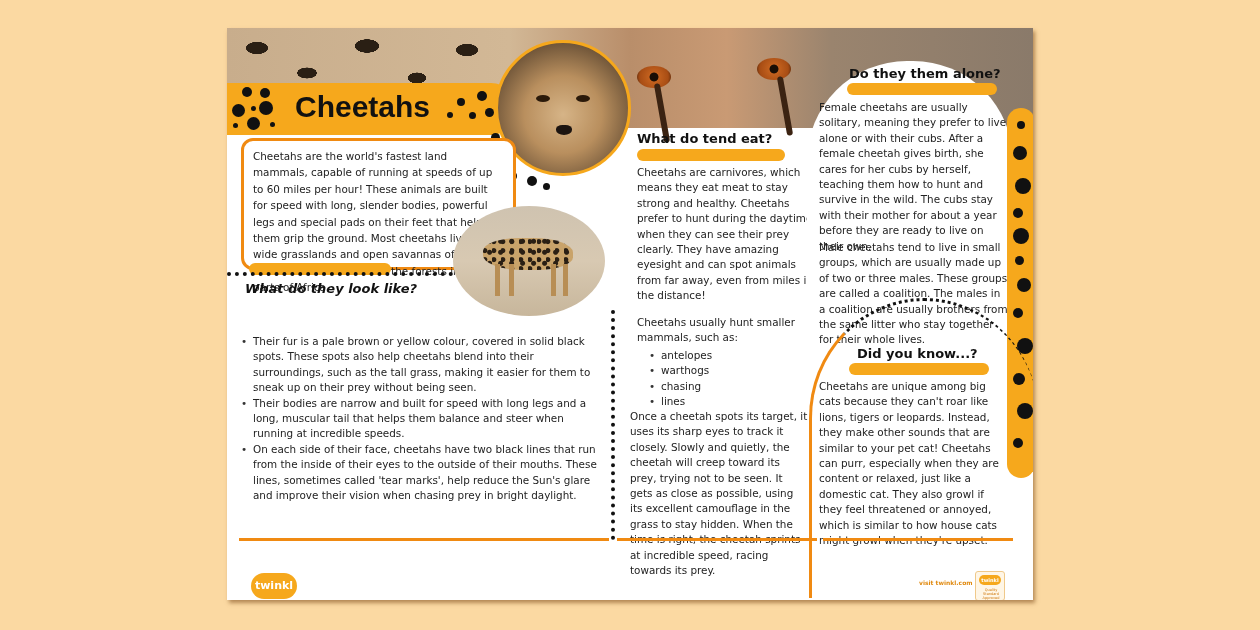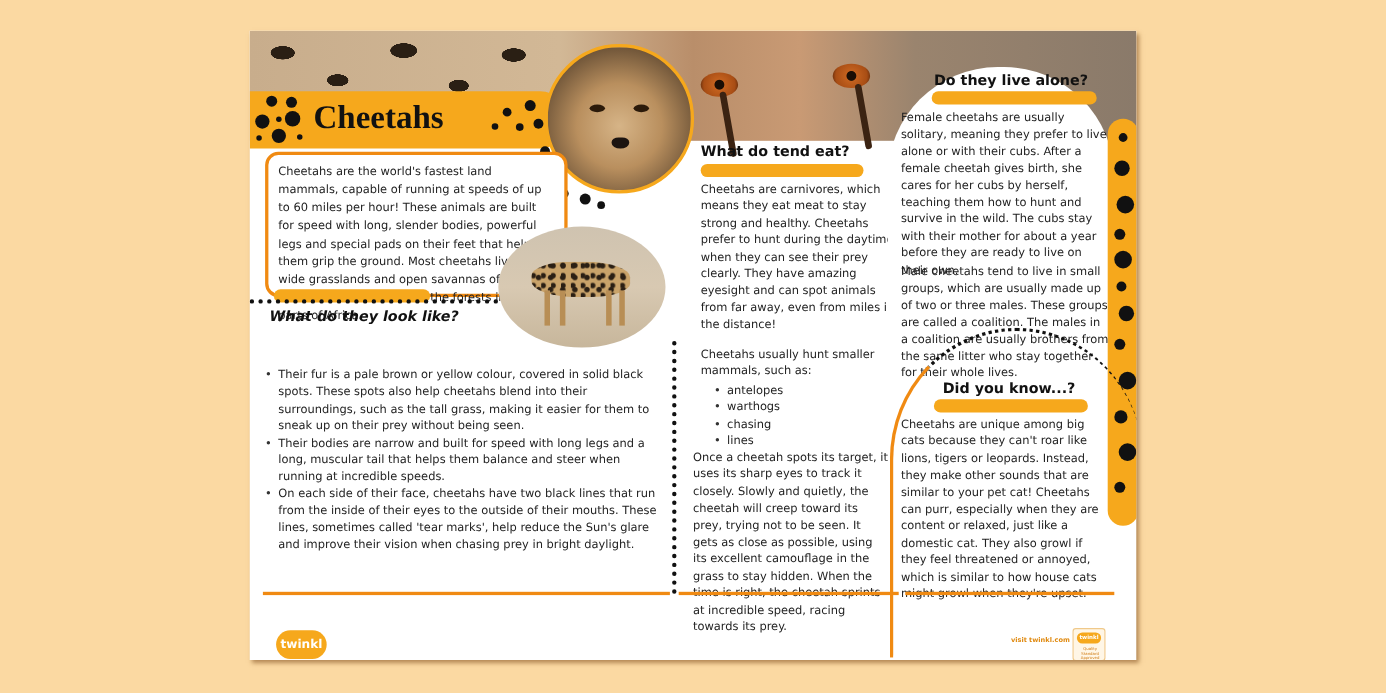--- a/index.html
+++ b/index.html
@@ -25,21 +25,21 @@
       linear-gradient(90deg, #c8ad8c 0%, #d2b896 35%, #b98e6a 50%, #c99a74 62%, #9a846e 75%, #8a7a6a 100%);
   }
   .eye { position: absolute; width: 34px; height: 22px; border-radius: 50%; background: radial-gradient(circle at 50% 50%, #1a0e05 20%, #c3611e 24%, #a84d14 70%, #3a1a08 100%); }
   .tear { position: absolute; width: 6px; height: 60px; background: #3b2312; transform: rotate(-10deg); border-radius: 3px; }
 
   .title-banner {
     position: absolute; left: 0; top: 55px; width: 290px; height: 52px;
     background: #f6a81c; border-radius: 0 28px 28px 0;
   }
   .title {
-    position: absolute; left: 58px; top: 62px; font-size: 30px; font-weight: bold; color: #111; font-family: Liberation Serif, serif;
+    position: absolute; left: 68px; top: 62px; font-size: 30px; font-weight: bold; color: #111; font-family: Liberation Sans, sans-serif;
   }
   .dot { position: absolute; border-radius: 50%; background: #111; }
 
   .intro-box {
     position: absolute; left: 14px; top: 110px; width: 275px; height: 132px;
     border: 3px solid #f08a12; border-radius: 12px; background: #fff;
     padding: 7px 9px; font-size: 10.4px; line-height: 16.4px; color: #222;
   }
   .strip {
     position: absolute; height: 12px; background: #f6a81c; border-radius: 6px;
@@ -173,21 +173,21 @@
   <div class="dot" style="left:786px; top:180px; width:10px; height:10px;"></div>
   <div class="dot" style="left:786px; top:200px; width:16px; height:16px;"></div>
   <div class="dot" style="left:788px; top:228px; width:9px; height:9px;"></div>
   <div class="dot" style="left:790px; top:250px; width:14px; height:14px;"></div>
   <div class="dot" style="left:786px; top:280px; width:10px; height:10px;"></div>
   <div class="dot" style="left:790px; top:310px; width:16px; height:16px;"></div>
   <div class="dot" style="left:786px; top:345px; width:12px; height:12px;"></div>
   <div class="dot" style="left:790px; top:375px; width:16px; height:16px;"></div>
   <div class="dot" style="left:786px; top:410px; width:10px; height:10px;"></div>
 
-  <div class="sec-title" style="left:622px; top:38px;">Do they live alone?</div>
+  <div class="sec-title" style="left:622px; top:38px;">Do they them alone?</div>
   <div class="strip" style="left:620px; top:55px; width:150px;"></div>
   <div class="para" style="left:592px; top:72px; width:190px;">Female cheetahs are usually solitary, meaning they prefer to live alone or with their cubs. After a female cheetah gives birth, she cares for her cubs by herself, teaching them how to hunt and survive in the wild. The cubs stay with their mother for about a year before they are ready to live on their own.</div>
   <div class="para" style="left:592px; top:212px; width:190px;">Male cheetahs tend to live in small groups, which are usually made up of two or three males. These groups are called a coalition. The males in a coalition are usually brothers from the same litter who stay together for their whole lives.</div>
 
   <div class="know-arc"></div>
   <div class="sec-title" style="left:630px; top:318px;">Did you know...?</div>
   <div class="strip" style="left:622px; top:335px; width:140px;"></div>
   <div class="para" style="left:592px; top:351px; width:190px;">Cheetahs are unique among big cats because they can't roar like lions, tigers or leopards. Instead, they make other sounds that are similar to your pet cat! Cheetahs can purr, especially when they are content or relaxed, just like a domestic cat. They also growl if they feel threatened or annoyed, which is similar to how house cats might growl when they're upset.</div>
 
   <div class="orange-line" style="left:12px; top:510px; width:370px;"></div>

